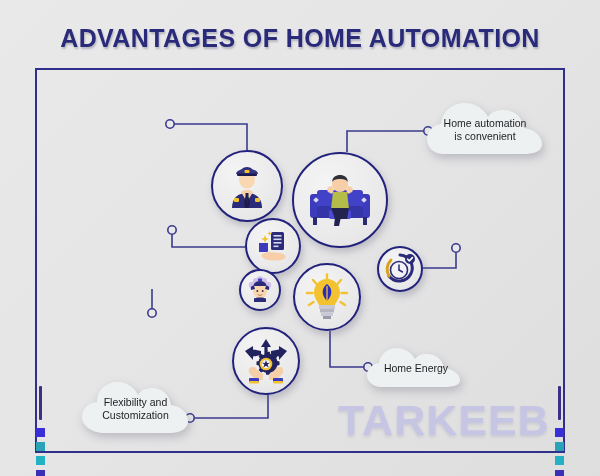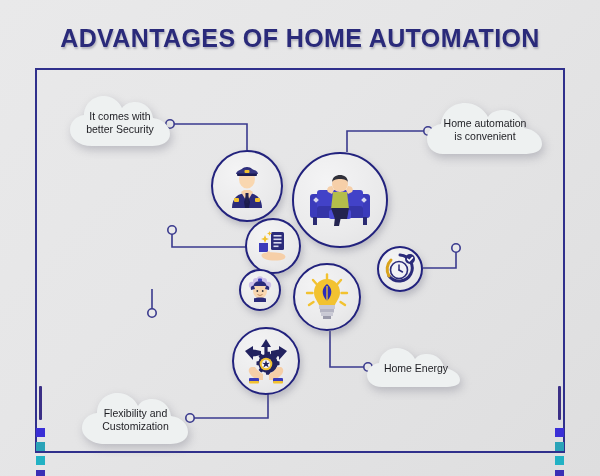--- a/index.html
+++ b/index.html
@@ -73,20 +73,21 @@
 </style>
 </head>
 <body>
 
 <div id="stage">
 
   <div class="title">ADVANTAGES OF HOME AUTOMATION</div>
 
   <div class="frame"></div>
 
+  <div class="watermark">TARKEEB</div>
 
   <div class="deco" id="deco-left" style="left:36px;top:386px;">
       <div class="bar"></div>
       <div class="sq" style="background: rgb(58, 47, 214);"></div>
       <div class="sq" style="background: rgb(42, 163, 184);"></div>
       <div class="sq" style="background: rgb(34, 178, 196);"></div>
       <div class="sq" style="background: rgb(59, 47, 181);"></div>
     </div>
 
   <div class="deco" id="deco-right" style="left:555px;top:386px;">
@@ -118,31 +119,24 @@
       <circle cx="170" cy="124" r="4.2"></circle>
       <circle cx="172" cy="230" r="4.2"></circle>
       <circle cx="152" cy="313" r="4.2"></circle>
       <circle cx="190" cy="418" r="4.2"></circle>
       <circle cx="428" cy="131" r="4.2"></circle>
       <circle cx="456" cy="248" r="4.2"></circle>
       <circle cx="368" cy="367" r="4.2"></circle>
     </g>
   </svg>
 
-  <div class="cloud" style="left:66px;top:92px;width:108px;height:62px;">
-    <svg class="shape" viewBox="0 0 108 62">
-      <path fill="#eef1f1" d="M26,54 C12,54 4,46 4,38 C4,30 10,24 18,23 C18,12 27,4 38,4 C46,4 53,9 56,16 C59,12 64,10 69,10 C79,10 86,17 87,26 C97,27 104,34 104,42 C104,50 96,54 86,54 Z"></path>
-    </svg>
-    <div class="txt">It comes with
-better Security</div>
-  </div>
-
-
-
-  <div class="cloud" style="left:78px;top:389px;width:115px;height:62px;">
+
+
+
+  <div class="cloud" style="left:78px;top:378px;width:115px;height:62px;">
     <svg class="shape" viewBox="0 0 115 62">
       <path fill="#eef1f1" d="M27,55 C13,55 4,47 4,39 C4,31 10,25 19,24 C19,12 28,4 40,4 C49,4 57,10 60,17 C63,12 68,10 74,10 C84,10 92,17 93,27 C103,28 110,35 110,43 C110,51 102,55 92,55 Z"></path>
     </svg>
     <div class="txt">Flexibility and
 Customization</div>
   </div>
 
   <div class="cloud" style="left:424px;top:98px;width:122px;height:64px;">
     <svg class="shape" viewBox="0 0 122 64">
       <path fill="#eef1f1" d="M19,56 C9,56 3,49 3,41 C3,33 9,27 17,26 C18,14 28,5 41,5 C51,5 60,11 64,19 C67,14 73,12 79,12 C91,12 99,20 100,30 C110,31 118,38 118,46 C118,54 109,56 99,56 Z"></path>

